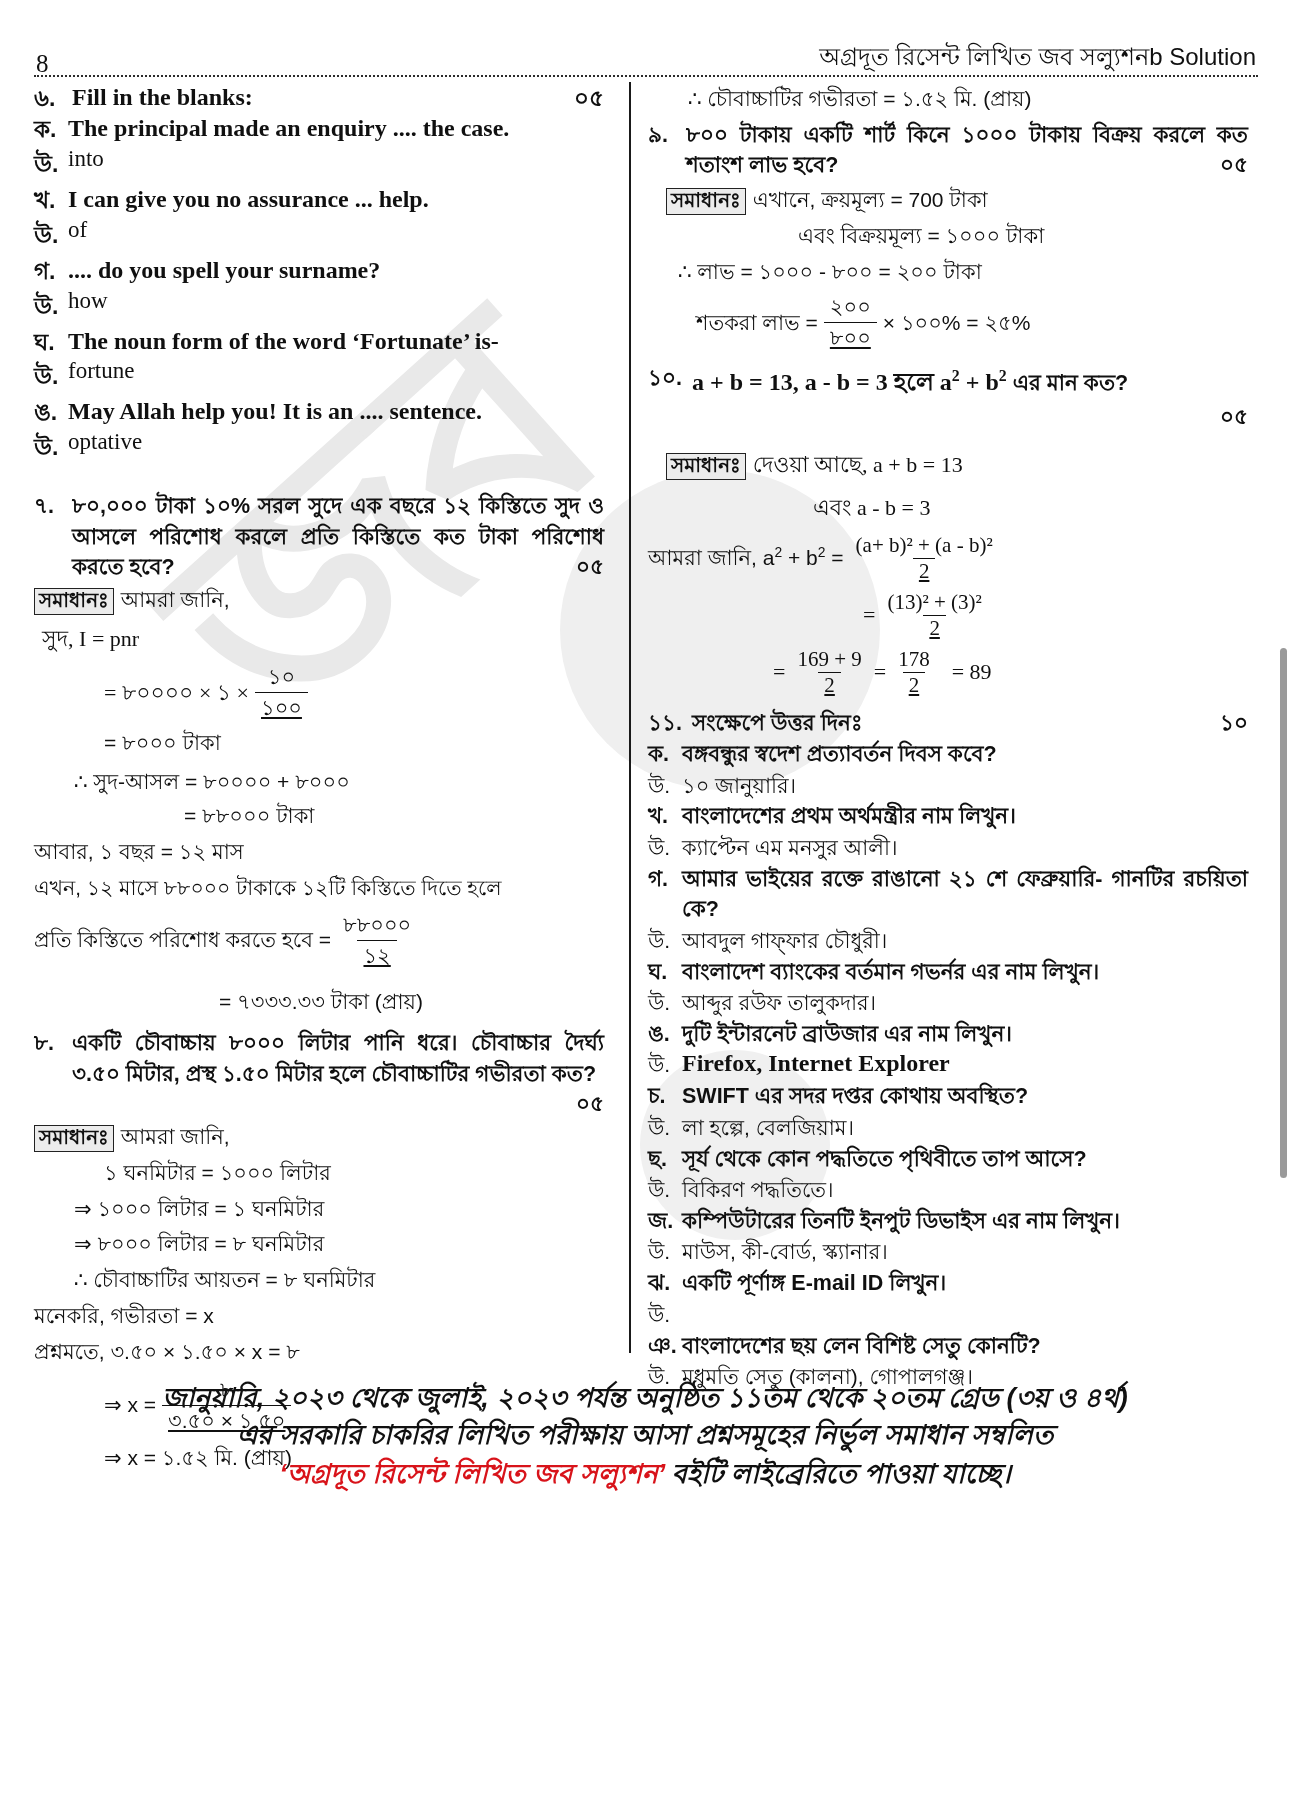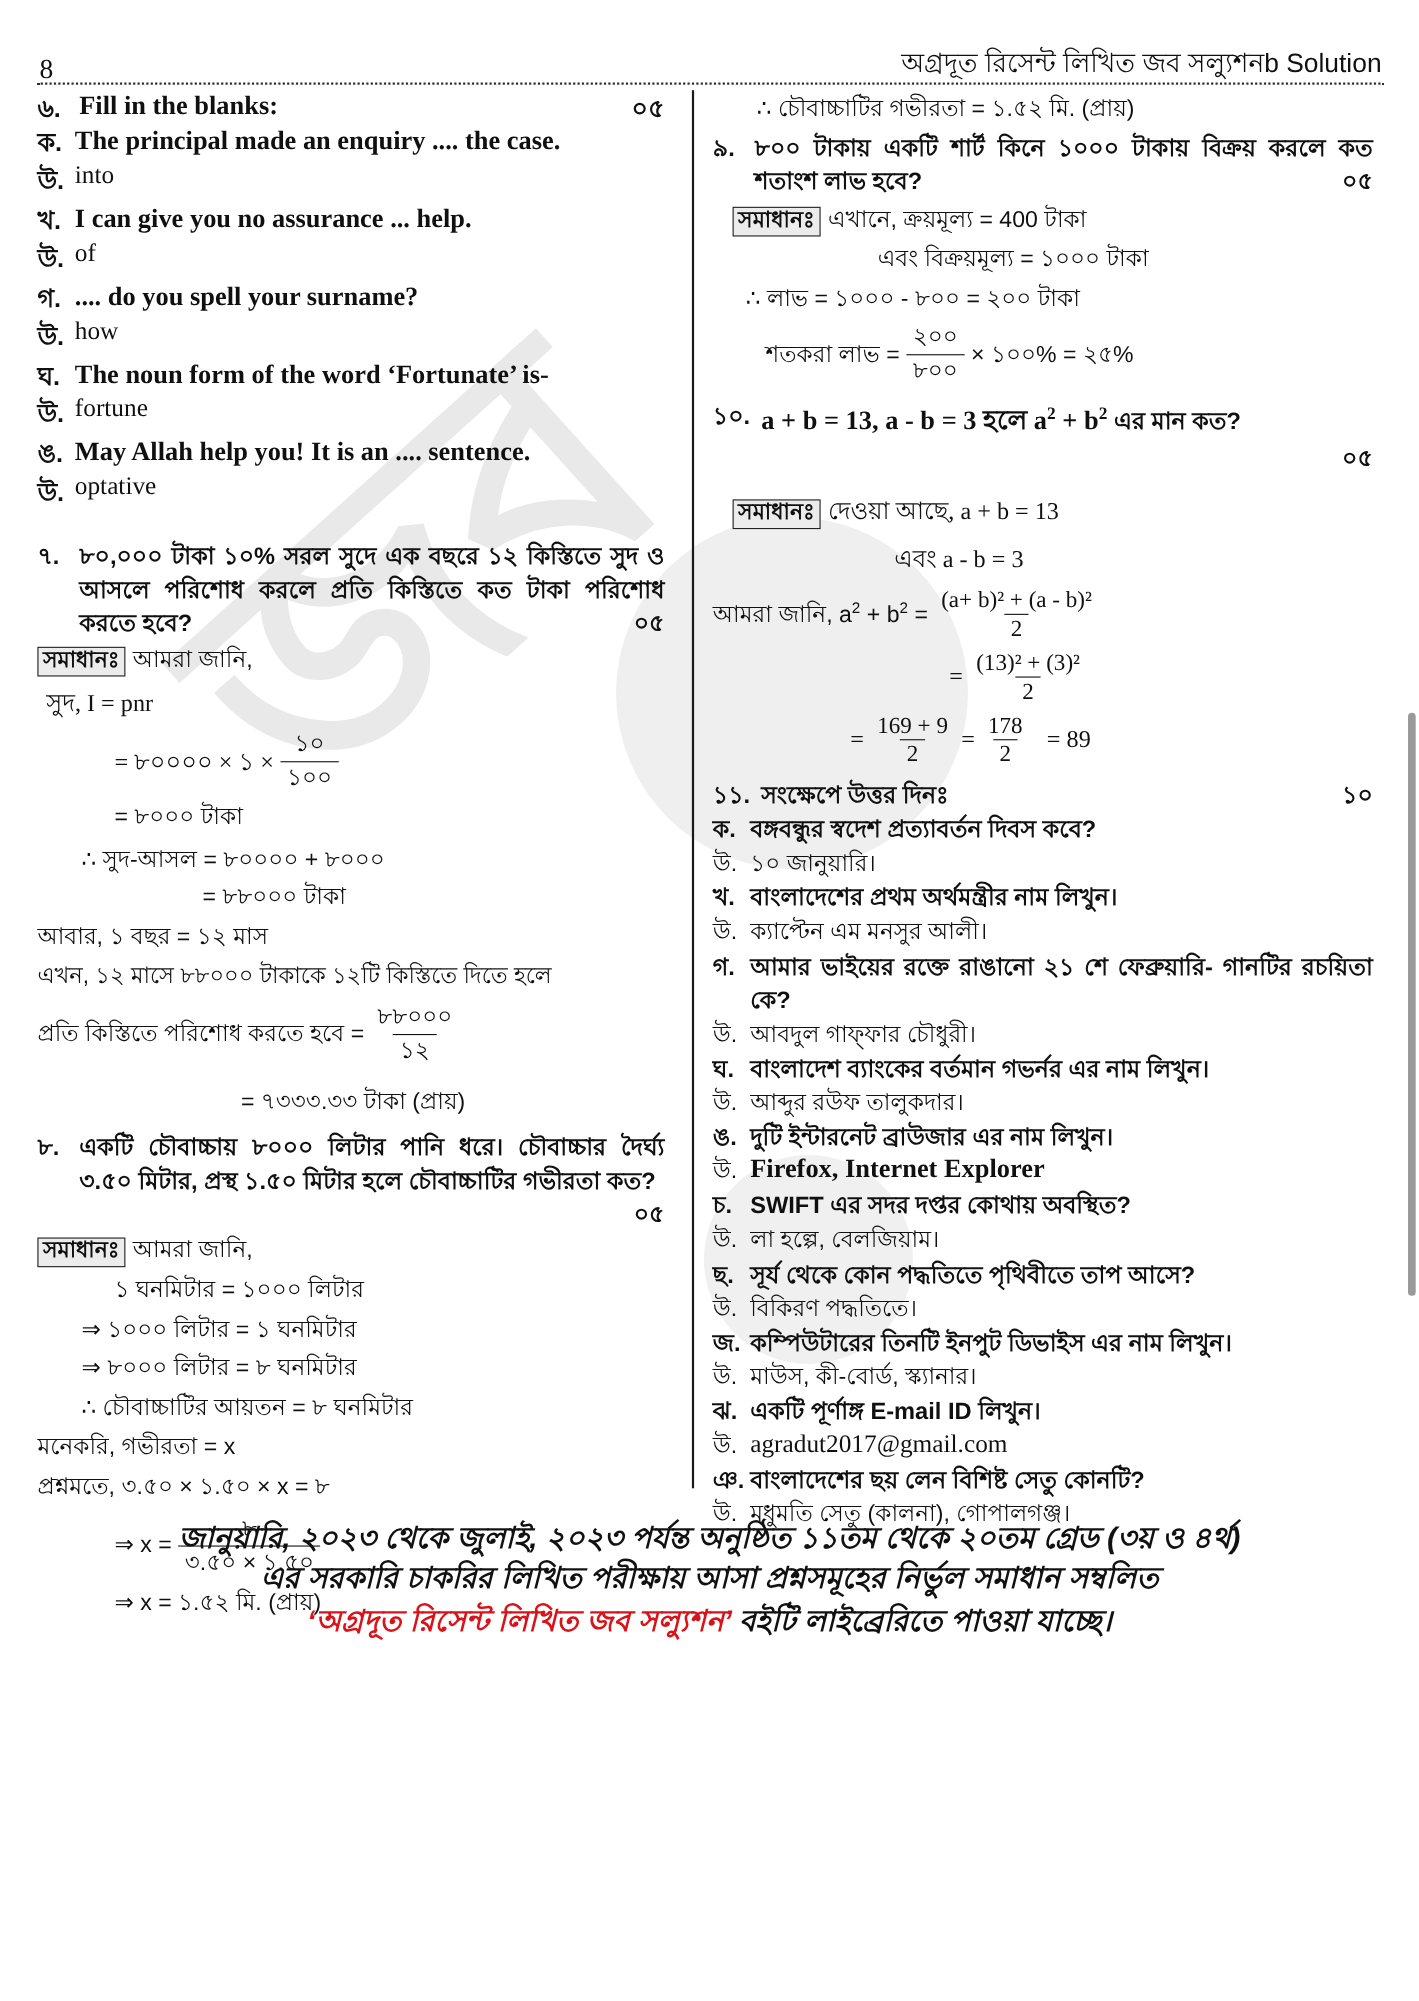--- a/index.html
+++ b/index.html
@@ -80,21 +80,21 @@
     display:inline-block;border:1.5px solid #222;background:#ececec;
     padding:0 4px;font-family:Liberation Mono, monospace;
     font-weight:700;font-size:20px;line-height:1.25;margin-right:7px;
   }
 
   
   .math{font-family:"Liberation Serif",serif;font-size:22px;}
   .mline{display:flex;align-items:center;margin:4px 0;}
   .frac{display:inline-flex;flex-direction:column;align-items:center;vertical-align:middle;margin:0 6px;text-align:center;}
   .frac .num{padding:0 6px;font-size:21px;}
-  .frac .den{padding:0 6px;border-top:1.6px solid #111;font-size:21px;}
+  .frac .den{padding:0 6px;border-top:1.6px solid #111;font-size:21px;text-decoration:underline;}
   .ind1{padding-left:40px;}
   .ind2{padding-left:70px;}
   .ind4{padding-left:150px;}
   .ind5{padding-left:185px;}
   sup{font-size:0.66em;vertical-align:super;}
 
   
   .footer{
     position:absolute;left:40px;right:40px;top:1380px;z-index:3;
     text-align:center;
@@ -247,21 +247,21 @@
   <div class="col col-r">
 
     <div class="bn-a ind1">∴   চৌবাচ্চাটির গভীরতা = ১.৫২ মি. (প্রায়)</div>
 
     <div class="row" style="margin-top:6px">
       <div class="lbl bn-q" style="min-width:38px">৯.</div>
       <div class="txt bn-q justified"><span>৮০০ টাকায় একটি শার্ট কিনে ১০০০ টাকায় বিক্রয় করলে কত শতাংশ লাভ হবে?</span><span class="marks">০৫</span></div>
     </div>
 
     <div style="margin-top:4px;padding-left:18px">
-      <span class="sol-badge">সমাধানঃ</span><span class="bn-a">এখানে, ক্রয়মূল্য = 400 টাকা</span>
+      <span class="sol-badge">সমাধানঃ</span><span class="bn-a">এখানে, ক্রয়মূল্য = 700 টাকা</span>
     </div>
     <div class="bn-a" style="margin-top:6px;padding-left:150px">এবং বিক্রয়মূল্য = ১০০০ টাকা</div>
     <div class="bn-a" style="margin-top:6px;padding-left:30px">∴   লাভ = ১০০০ - ৮০০  = ২০০ টাকা</div>
 
     <div class="mline" style="margin-top:6px;padding-left:48px">
       <span class="bn-a">শতকরা লাভ =</span>
       <span class="frac bn-a">
         <span class="num">২০০</span>
         <span class="den">৮০০</span>
       </span>
@@ -386,21 +386,20 @@
       <div class="lbl bn-a">উ.</div>
       <div class="txt bn-a">মাউস, কী-বোর্ড, স্ক্যানার।</div>
     </div>
 
     <div class="row">
       <div class="lbl bn-q">ঝ.</div>
       <div class="txt bn-q">একটি পূর্ণাঙ্গ E-mail ID লিখুন।</div>
     </div>
     <div class="row">
       <div class="lbl bn-a">উ.</div>
-      <div class="txt a-en">agradut2017@gmail.com</div>
     </div>
 
     <div class="row">
       <div class="lbl bn-q">ঞ.</div>
       <div class="txt bn-q">বাংলাদেশের ছয় লেন বিশিষ্ট সেতু কোনটি?</div>
     </div>
     <div class="row">
       <div class="lbl bn-a">উ.</div>
       <div class="txt bn-a">মধুমতি সেতু (কালনা), গোপালগঞ্জ।</div>
     </div>

